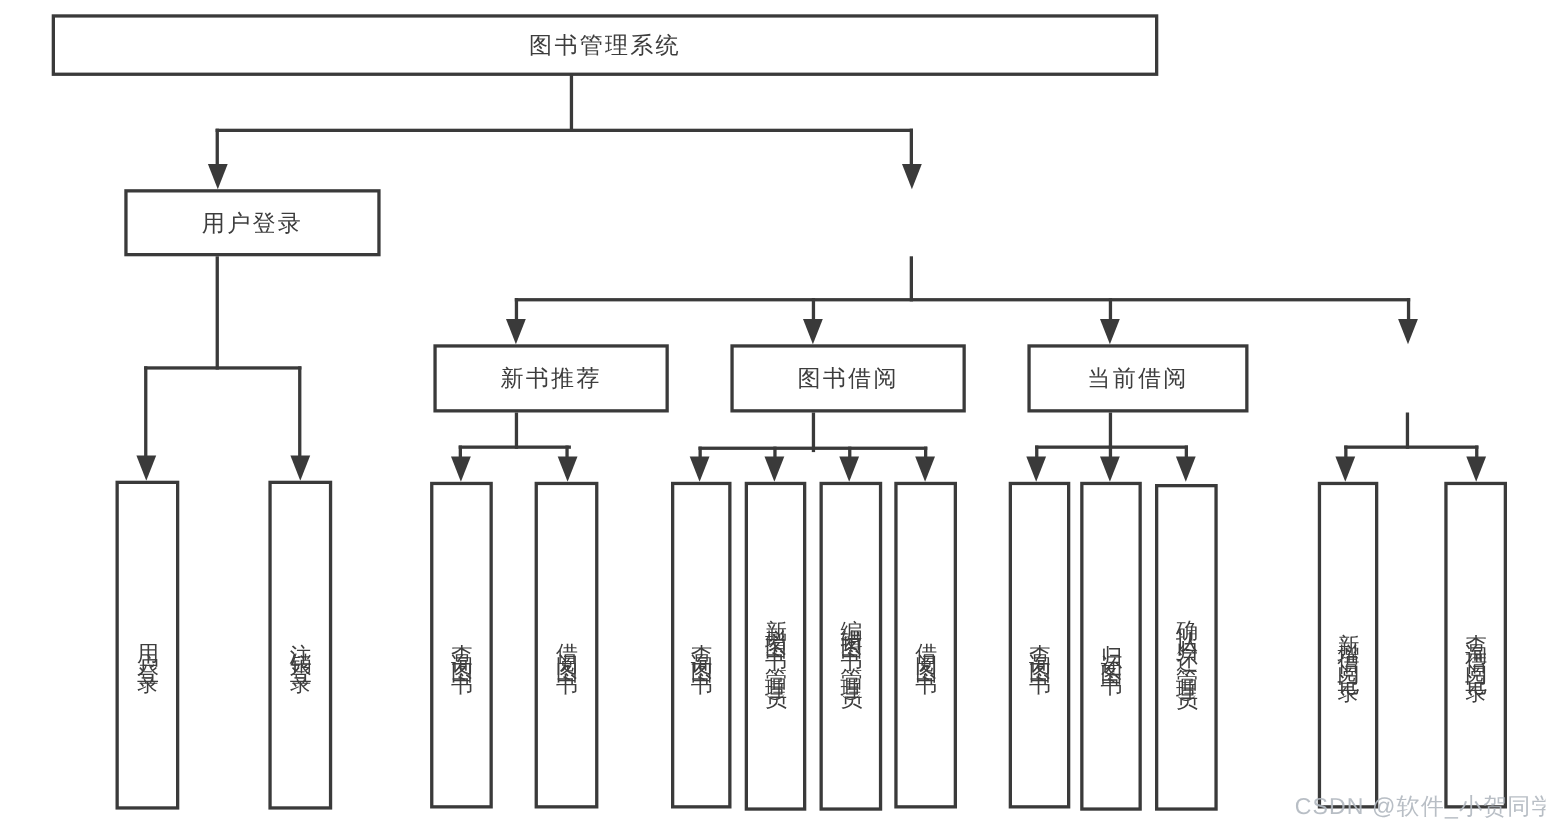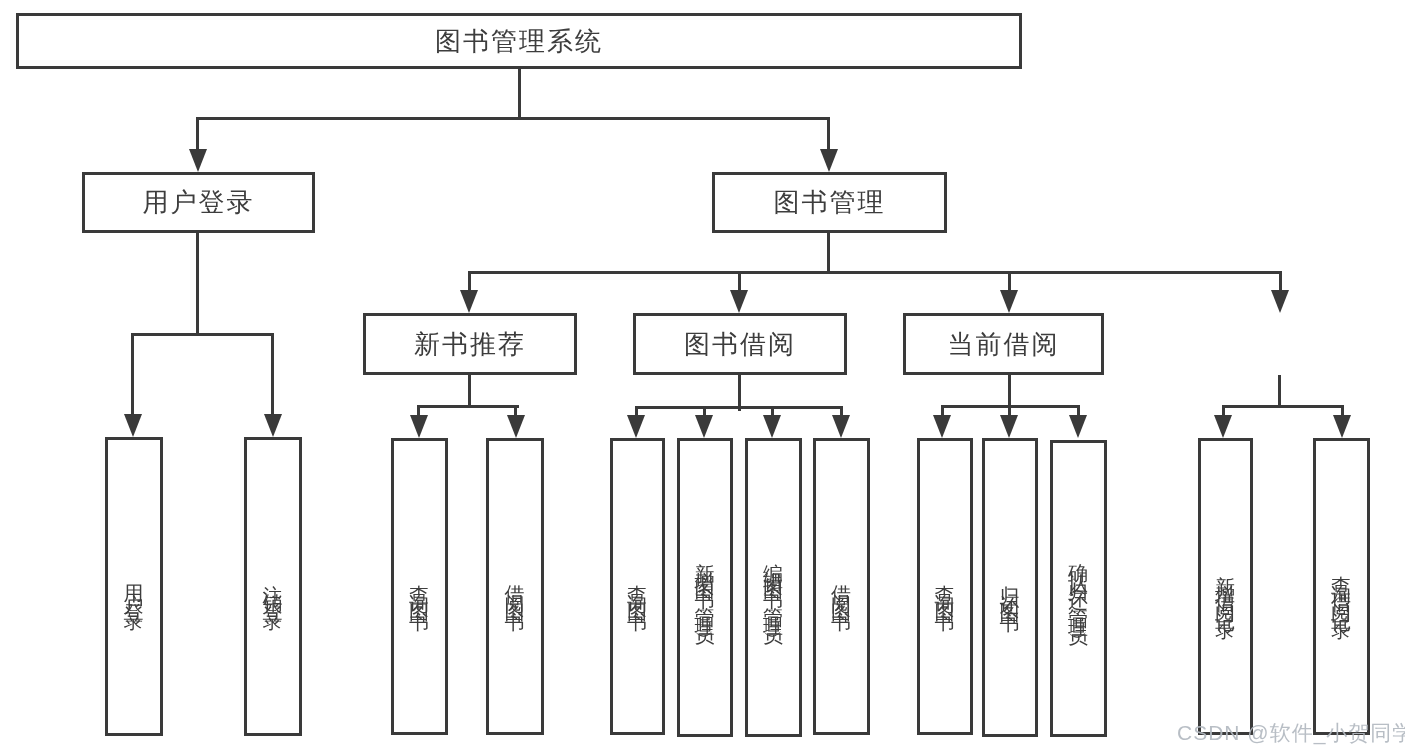--- a/index.html
+++ b/index.html
@@ -18,23 +18,24 @@
     position:absolute;
     box-sizing:border-box;
     border:3px solid #3a3a3a;
     background:#ffffff;
     color:#3d3d3d;
     display:flex;
     align-items:center;
     justify-content:center;
   }
   .hbox {
-    font-size:26px;
+    font-size:21px;
     letter-spacing:2px;
     white-space:nowrap;
+    margin-left:31px;
   }
   .vbox {
     writing-mode:vertical-rl;
     text-orientation:mixed;
     font-size:20px;
     letter-spacing:9px;
     line-height:1.0;
   }
   .vline, .hline {
     position:absolute;
@@ -65,21 +66,20 @@
   <div class="box hbox" style="left:16px;top:13px;width:1006px;height:56px">图书管理系统</div>
 
   <div class="vline" style="left:518px;top:67px;width:3px;height:53px"></div>
   <div class="hline" style="left:196px;top:117px;width:634px;height:3px"></div>
   <div class="vline" style="left:196px;top:117px;width:3px;height:36px"></div>
   <div class="arrow" style="left:189px;top:149px"></div>
   <div class="vline" style="left:827px;top:117px;width:3px;height:36px"></div>
   <div class="arrow" style="left:820px;top:149px"></div>
 
   <div class="box hbox" style="left:82px;top:172px;width:233px;height:61px">用户登录</div>
-  <div class="box hbox" style="left:712px;top:172px;width:235px;height:61px">图书管理</div>
 
   <div class="vline" style="left:196px;top:233px;width:3px;height:103px"></div>
   <div class="hline" style="left:131px;top:333px;width:143px;height:3px"></div>
   <div class="vline" style="left:131px;top:333px;width:3px;height:84px"></div>
   <div class="arrow" style="left:124px;top:414px"></div>
   <div class="vline" style="left:271px;top:333px;width:3px;height:84px"></div>
   <div class="arrow" style="left:264px;top:414px"></div>
 
   <div class="vline" style="left:827px;top:233px;width:3px;height:41px"></div>
   <div class="hline" style="left:468px;top:271px;width:814px;height:3px"></div>

